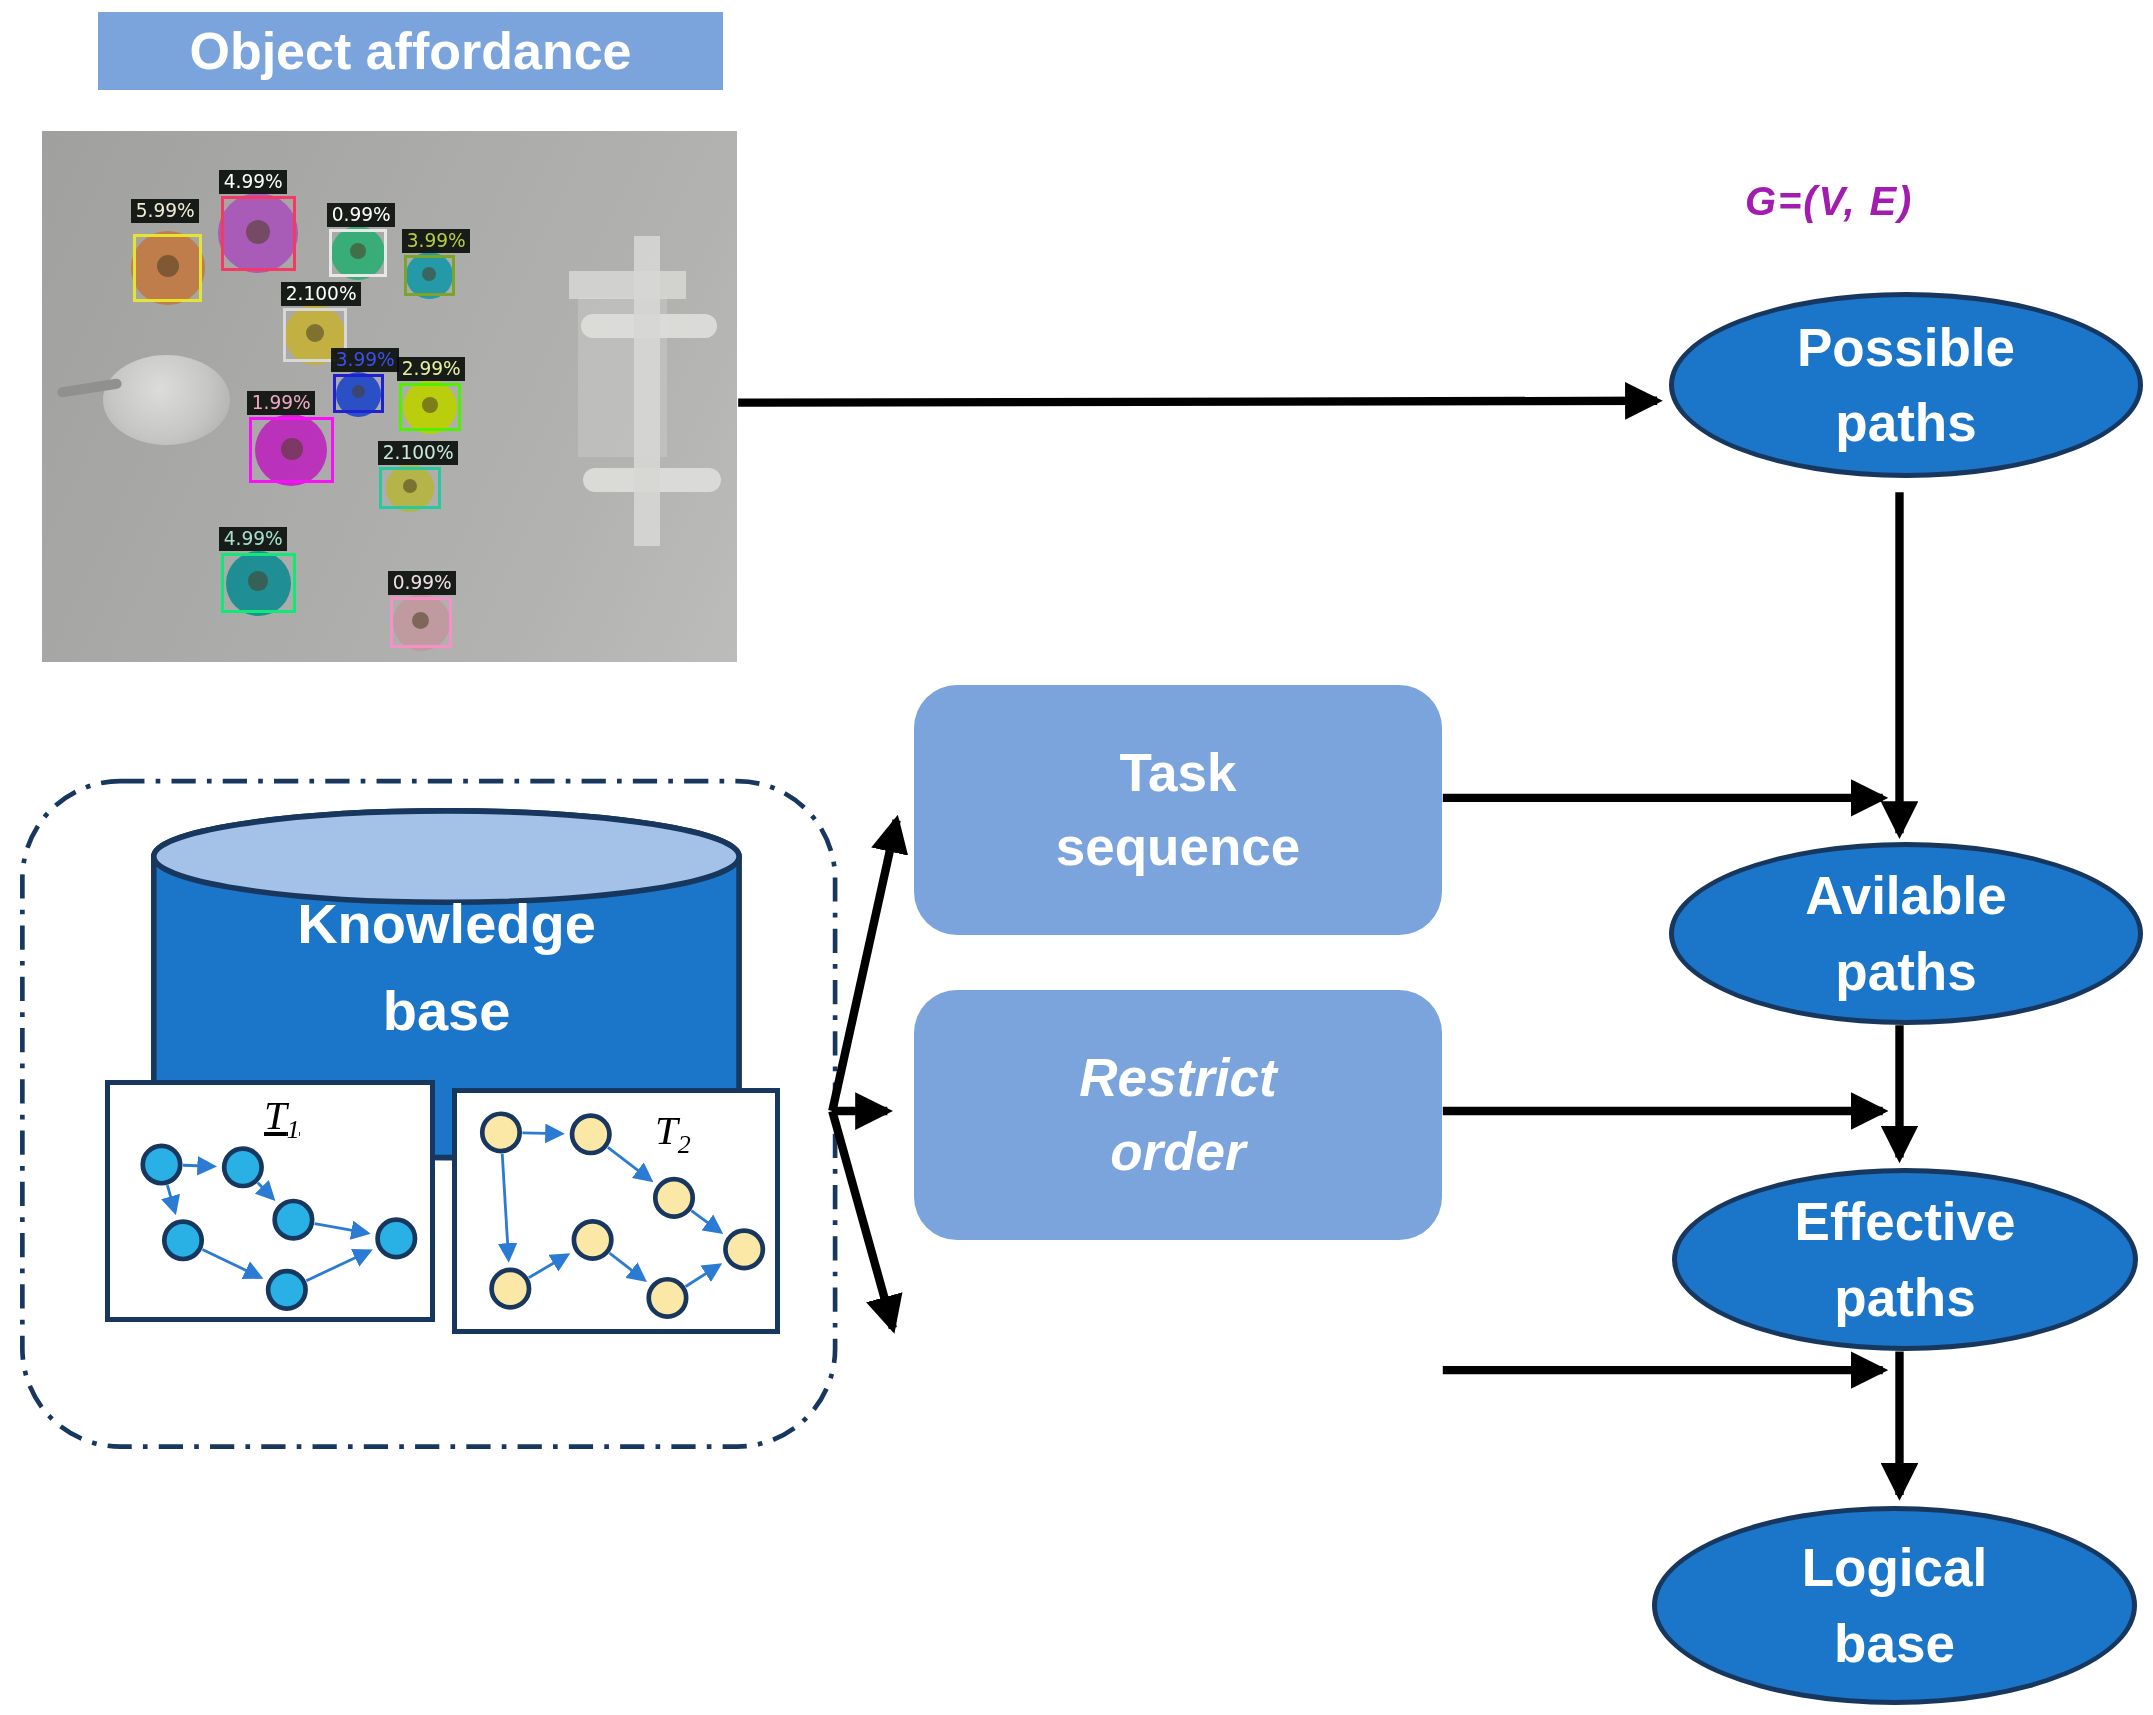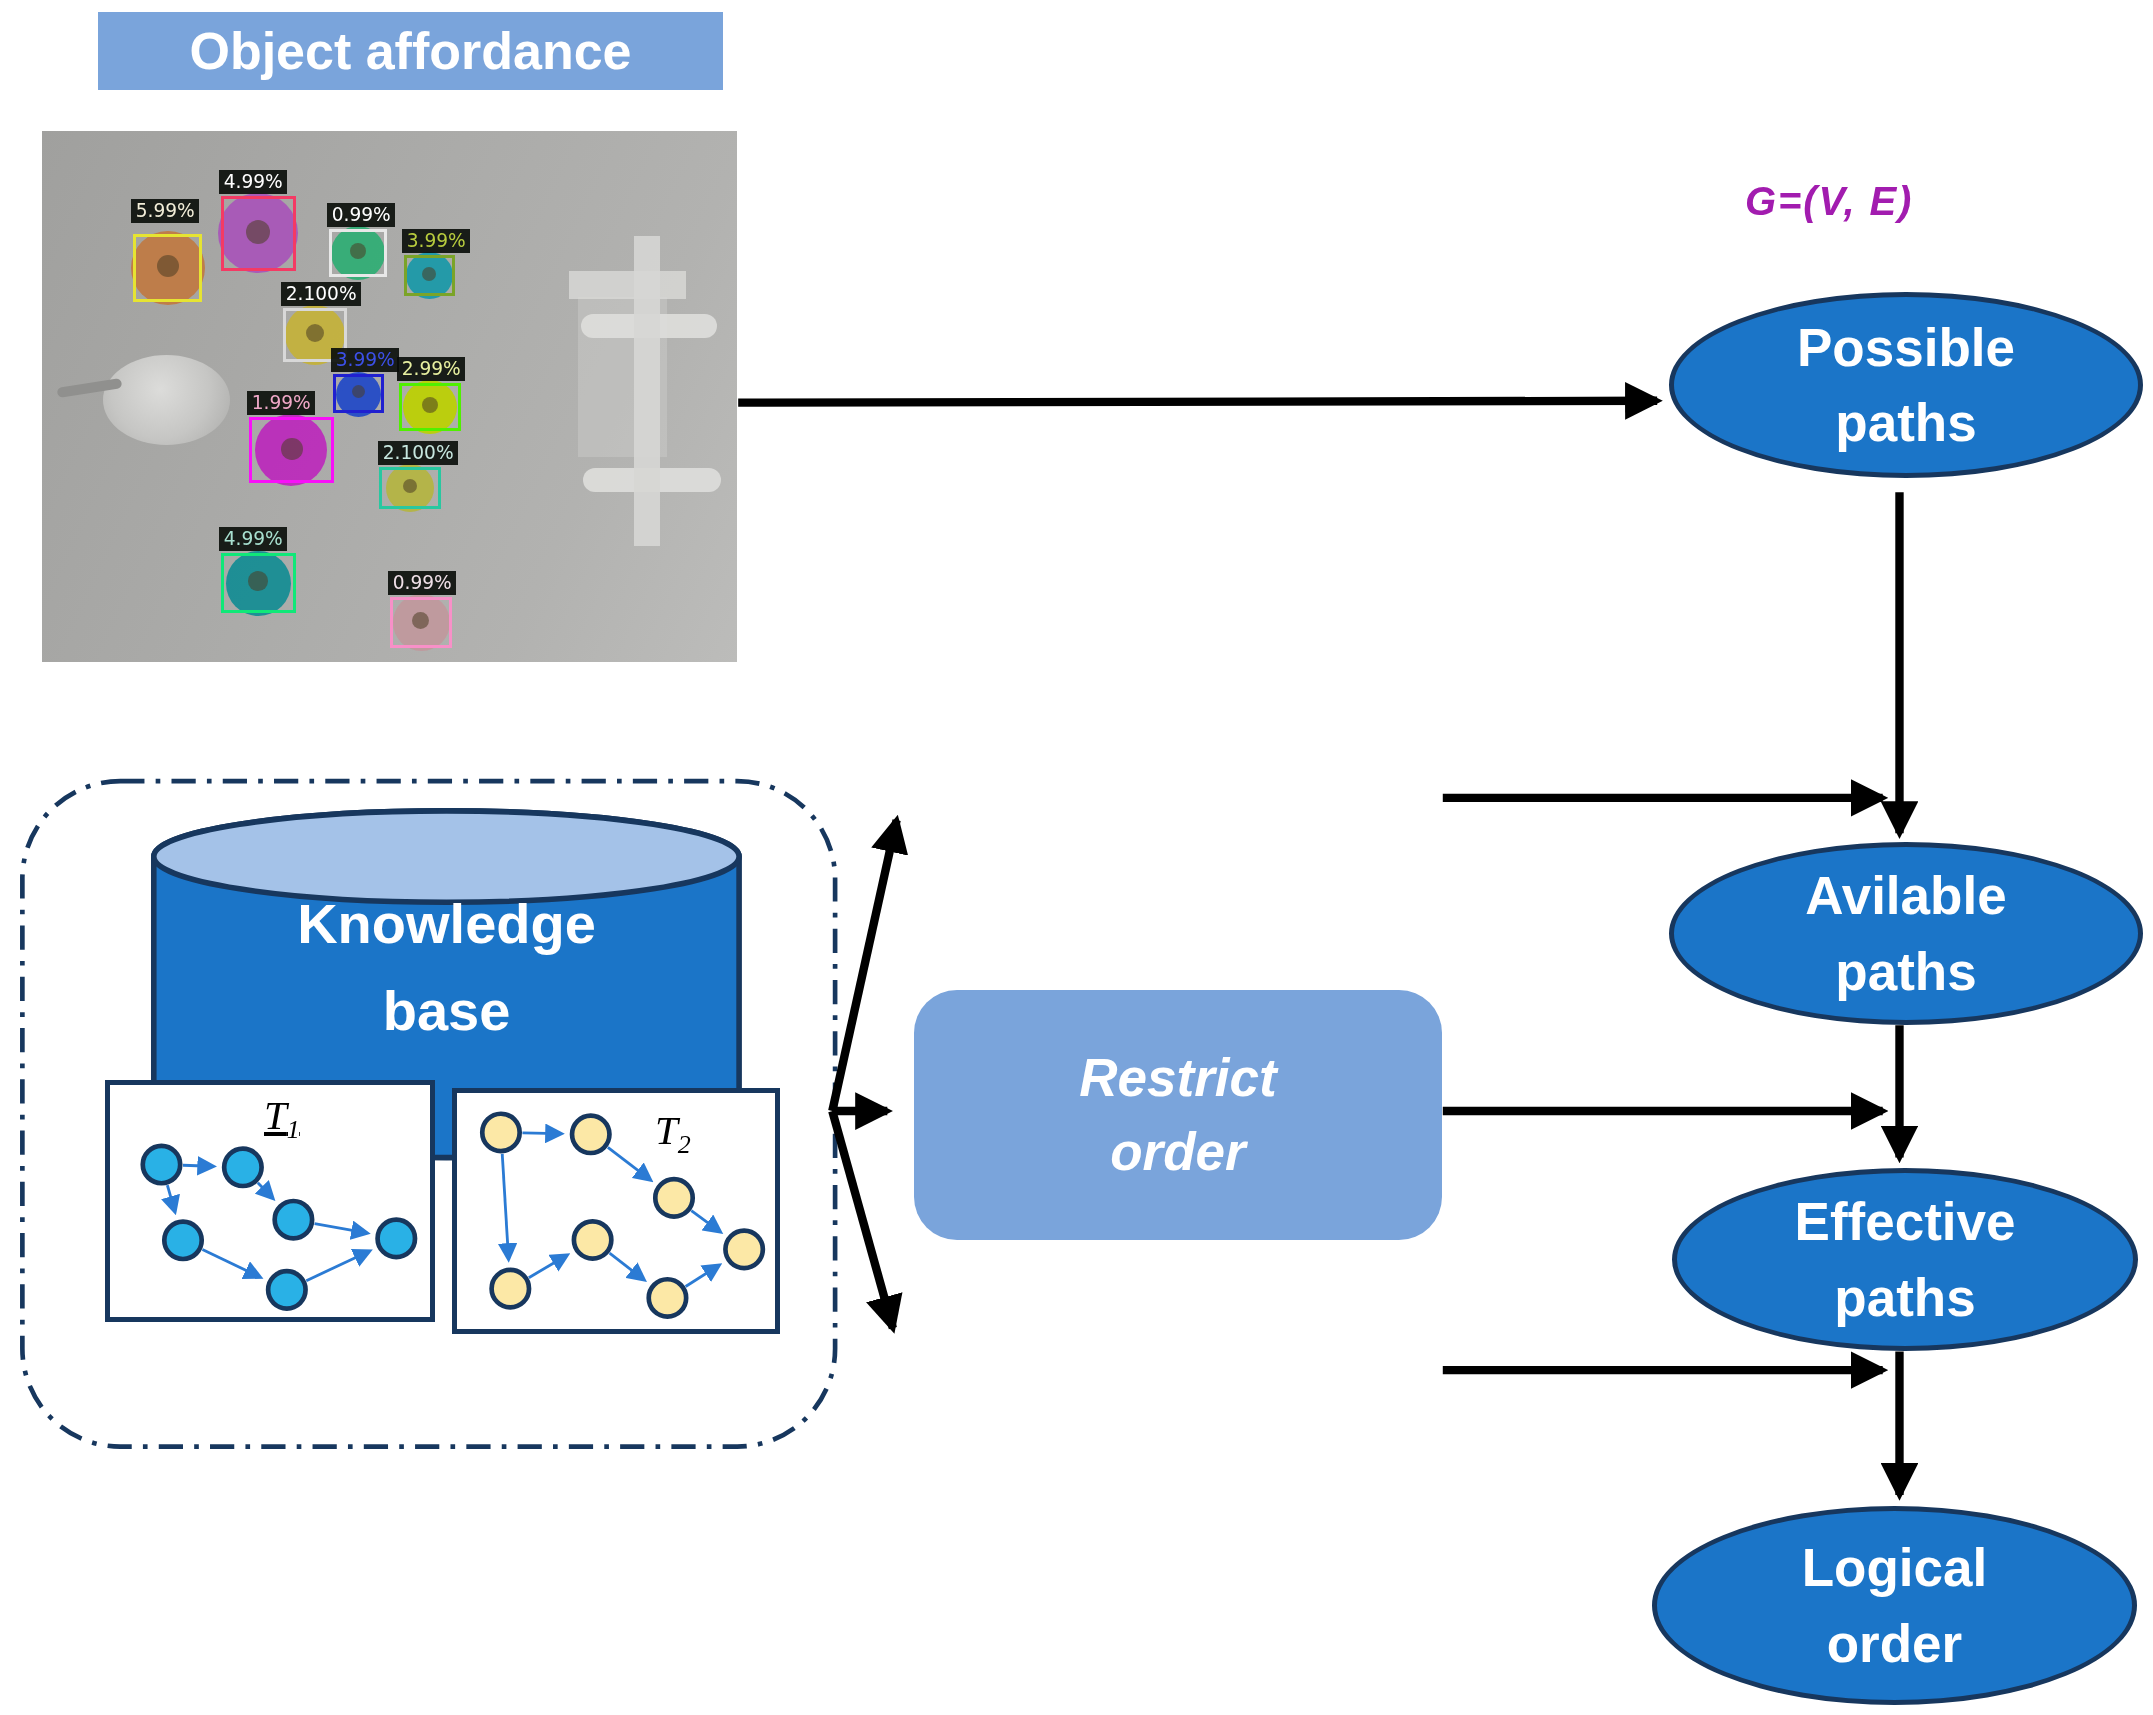--- a/index.html
+++ b/index.html
@@ -129,22 +129,24 @@
 
   <div class="gdef">G=(V,  E)</div>
 
   <div class="stage" id="stage-possible" style="background: rgb(27, 117, 200); border-color: rgb(23, 55, 94);">Possible
 paths</div>
   <div class="stage" id="stage-avilable" style="background: rgb(27, 117, 200); border-color: rgb(23, 55, 94);">Avilable
 paths</div>
   <div class="stage" id="stage-effective" style="background: rgb(27, 117, 200); border-color: rgb(23, 55, 94);">Effective
 paths</div>
   <div class="stage" id="stage-logical" style="background: rgb(27, 117, 200); border-color: rgb(23, 55, 94);">Logical
-order</div>
-
+base</div>
+
+  <div class="pbox" id="box-task" style="background: rgb(122, 164, 219);">Task
+sequence</div>
   <div class="pbox" id="box-restrict" style="background: rgb(122, 164, 219);">Restrict
 order</div>
 
   <div class="kb-text">Knowledge
 base</div>
 
   <div class="graph-box" id="graph-t1">
     <svg class="graph-svg" id="svg-t1" viewBox="0 0 342 248" width="319" height="231">
         <defs>
           <marker id="m-t1" viewBox="0 0 10 10" refX="7" refY="5" markerWidth="7" markerHeight="7" orient="auto">

